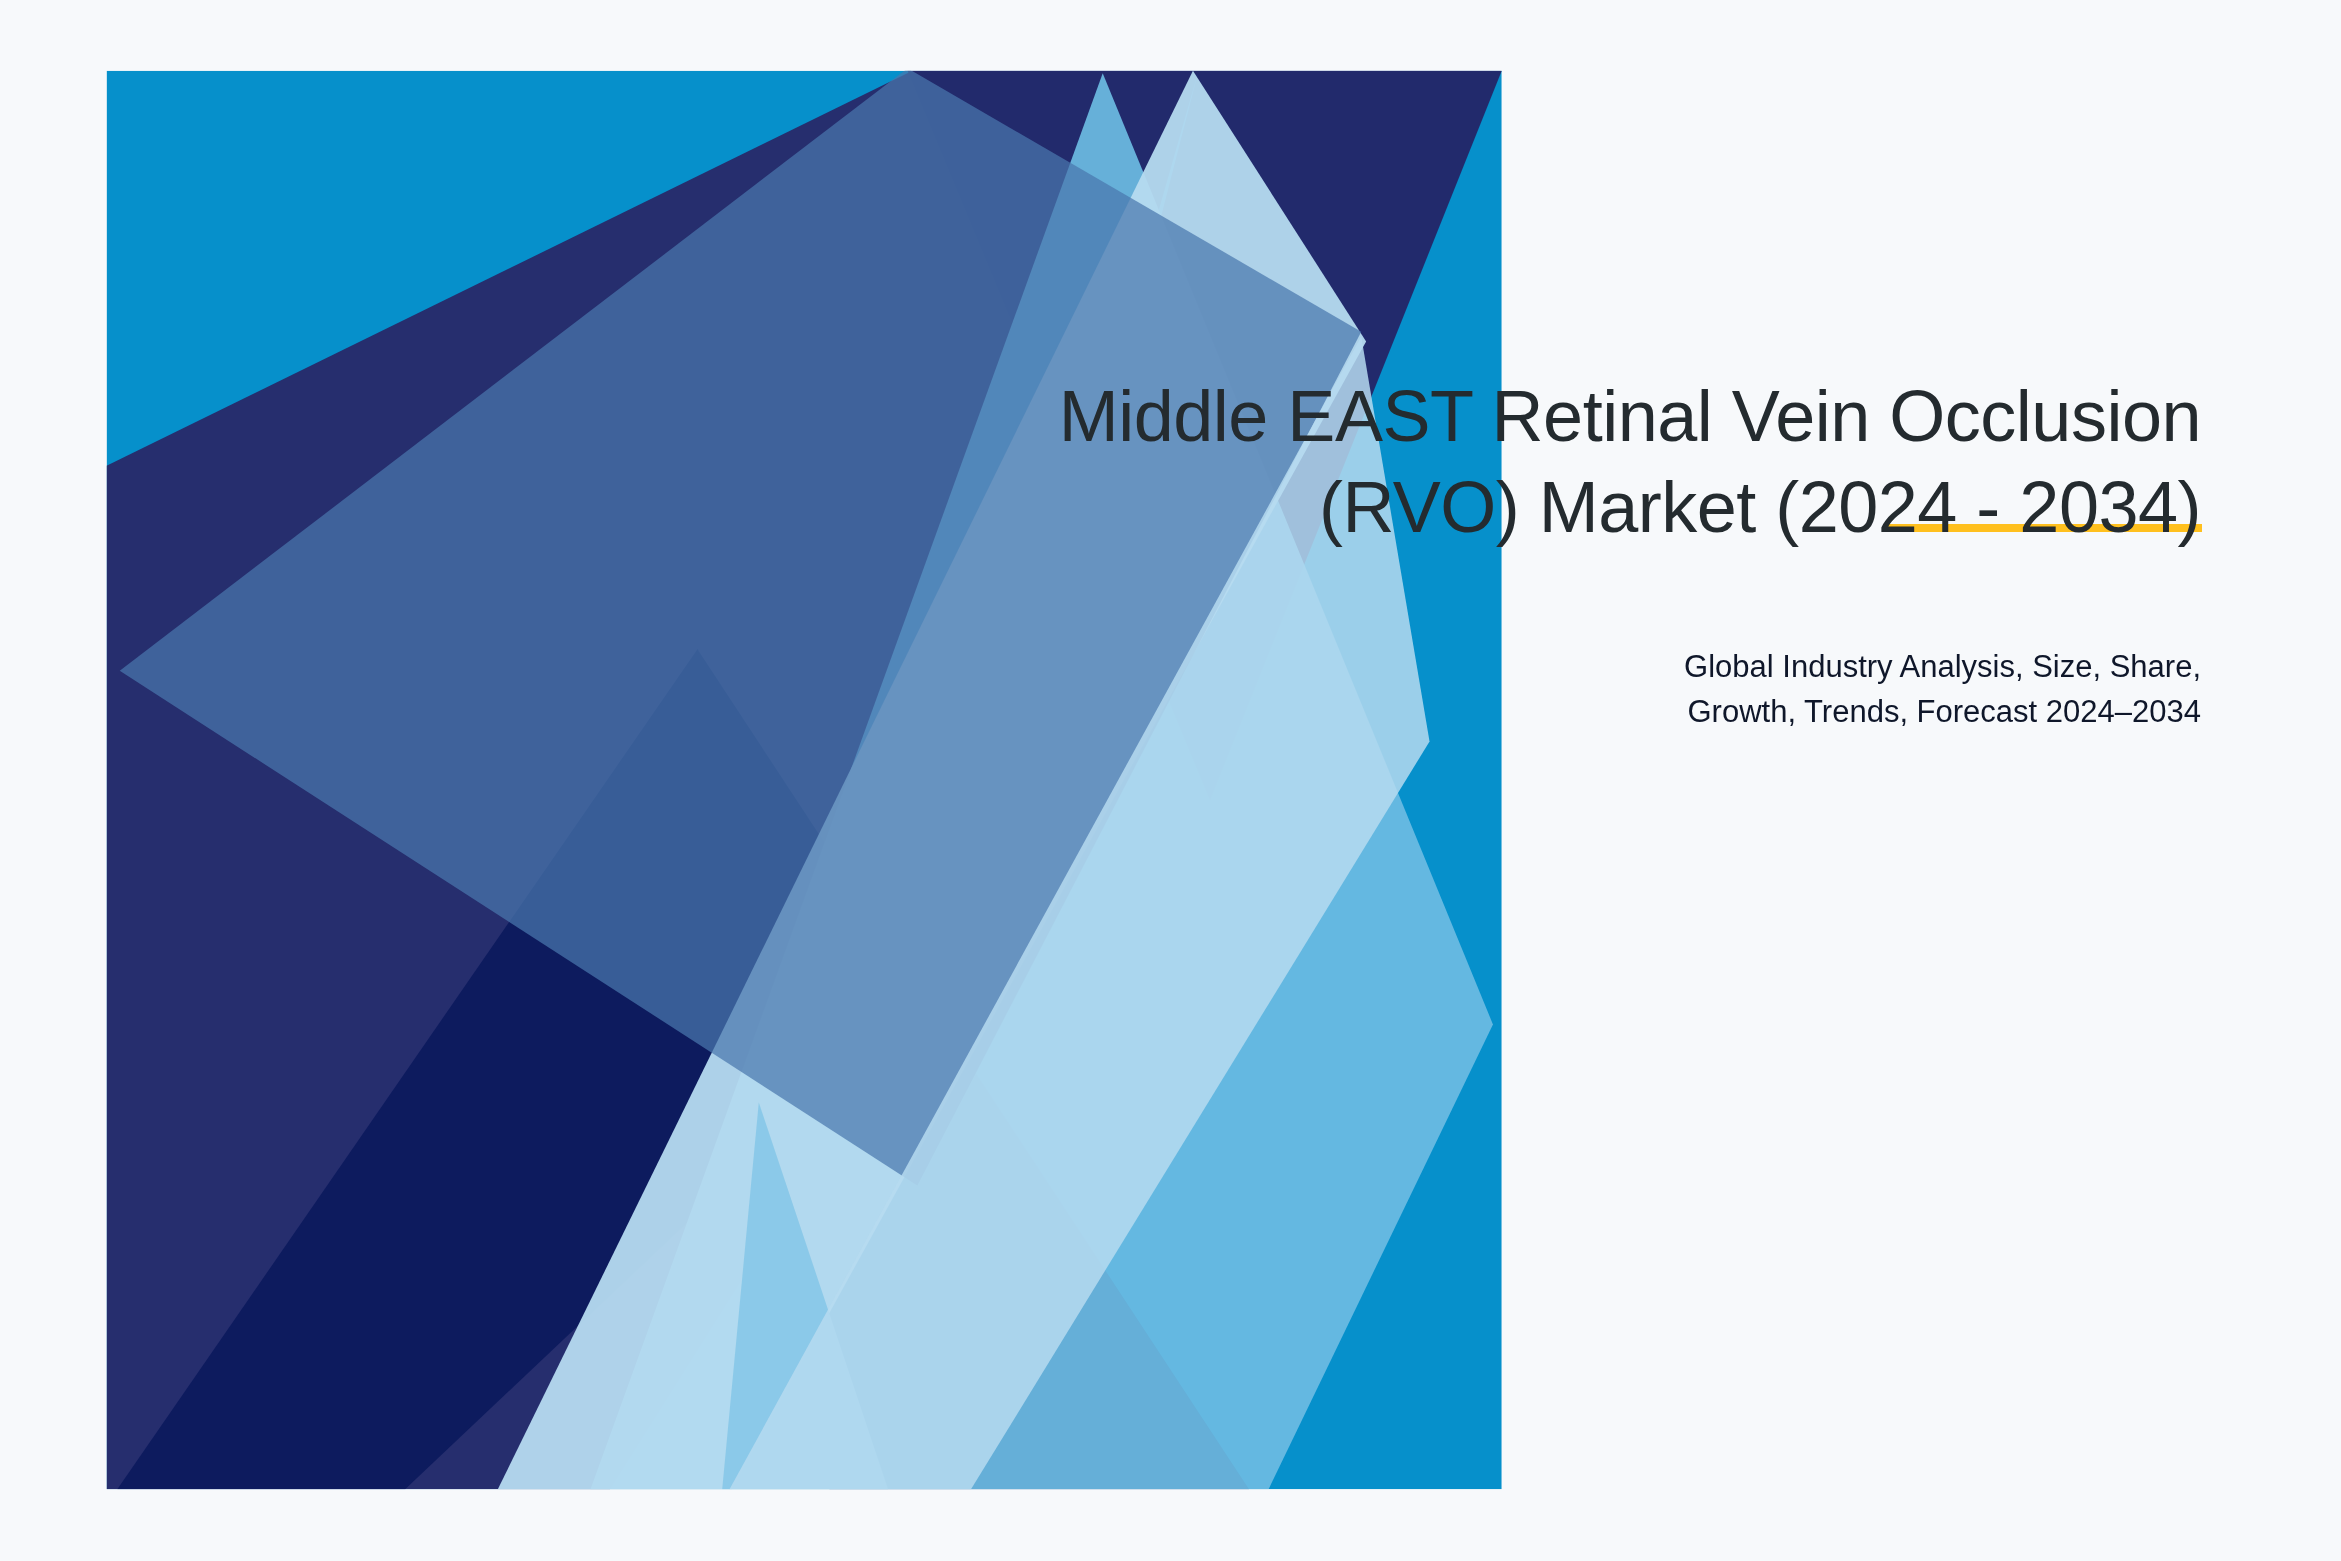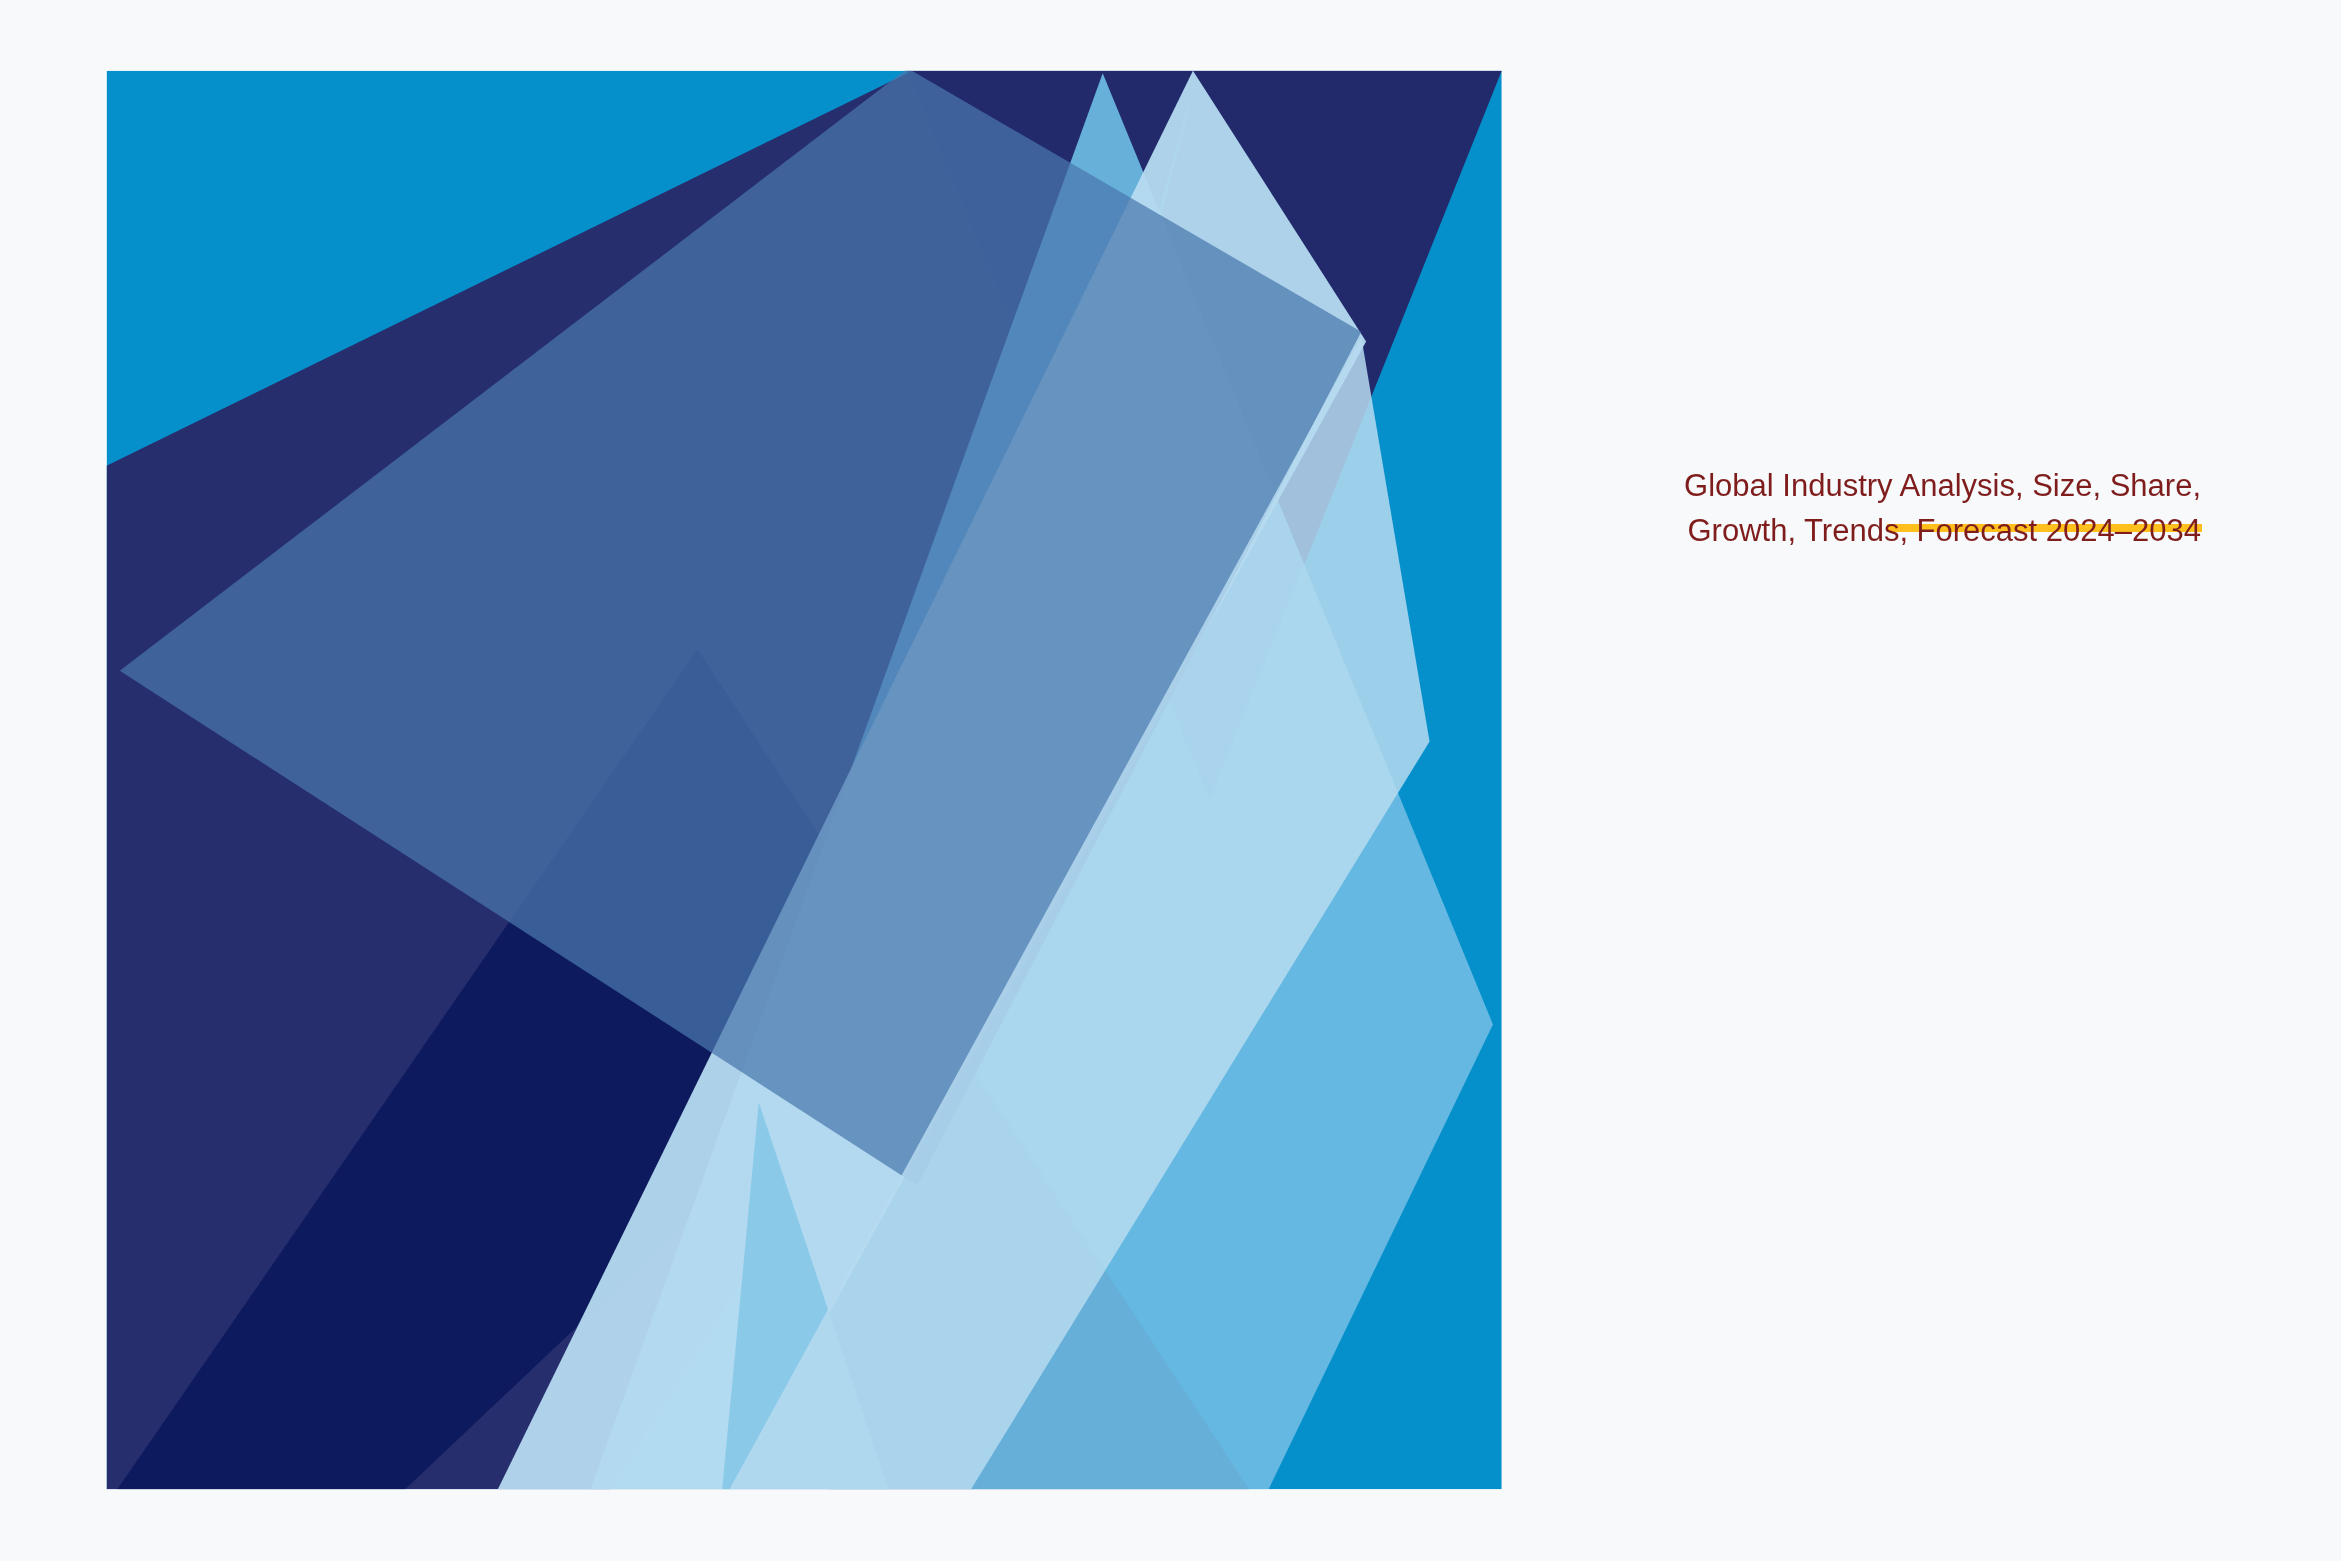--- a/index.html
+++ b/index.html
@@ -117,21 +117,23 @@
 
         <polygon points="1555,2260 1820,3053 1480,3053" fill="#89c8e8" opacity="0.95"></polygon>
 
         <polygon points="2790,690 2930,1520 1990,3053 1495,3053" fill="#b6dbf0" opacity="0.85"></polygon>
 
       </g>
     </svg>
   </div>
 
   <div id="text-block">
+    <h1 id="report-title" style="color: rgb(36, 43, 47);">Middle EAST Retinal Vein Occlusion
+(RVO) Market (2024 - 2034)</h1>
 
-    <p id="report-subtitle" style="color: #7f1d1d;">Global Industry Analysis, Size, Share,
+    <p id="report-subtitle" style="color: #0f172a;">Global Industry Analysis, Size, Share,
 Growth, Trends, Forecast 2024–2034</p>
   </div>
 
   <div id="title-accent-rule" style="background: rgb(255, 192, 30);"></div>
 
 </div>
 
 
 </body></html>

